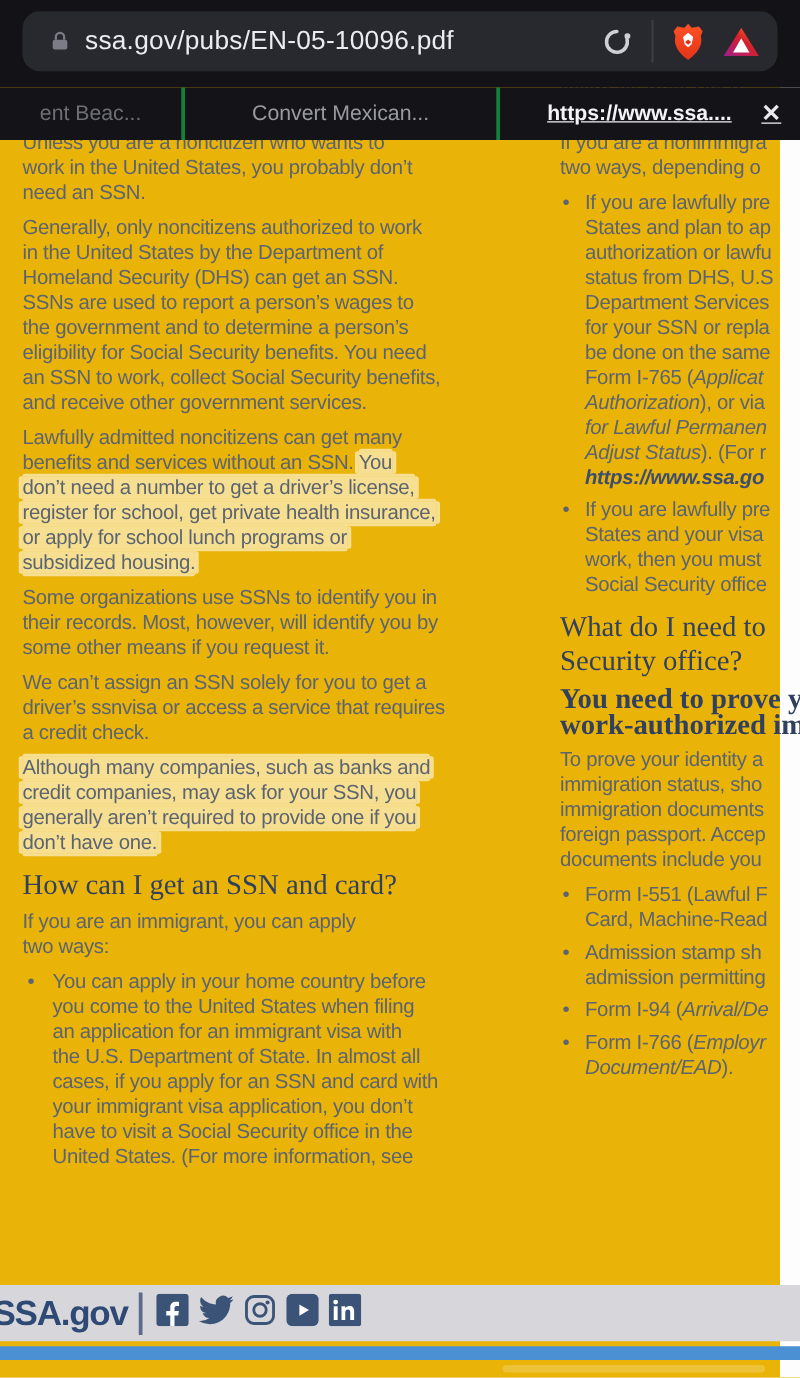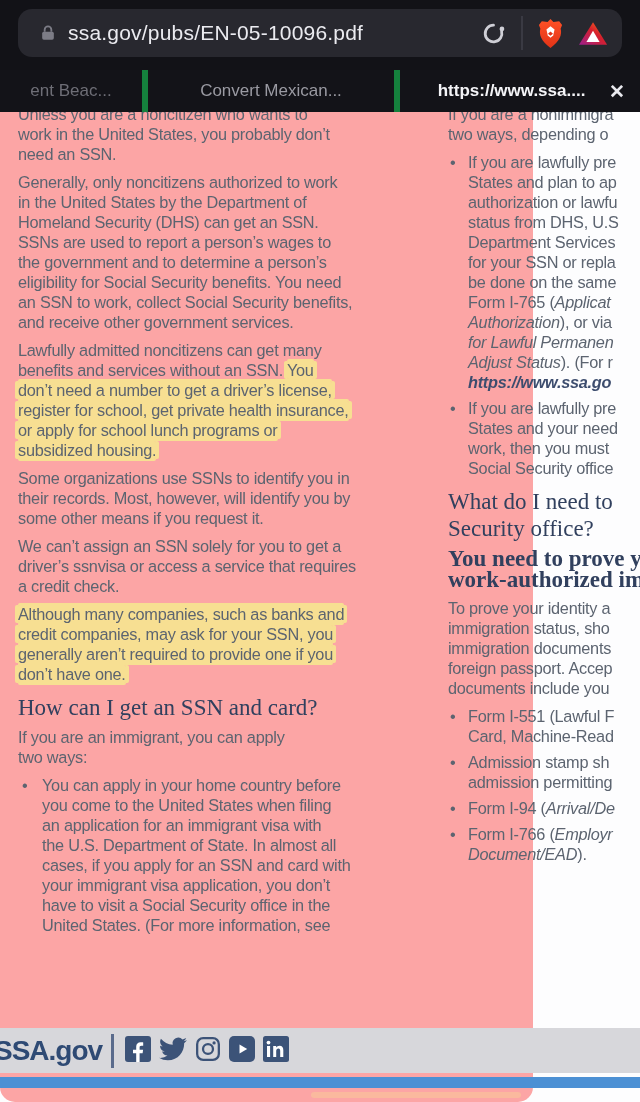--- a/index.html
+++ b/index.html
@@ -12,28 +12,28 @@
   .urlpill{
     position:absolute;left:18px;top:9px;width:604px;height:48px;background:#28282f;
     border-radius:14px;display:flex;align-items:center;box-sizing:border-box;padding:0 14px;
   }
   .lock{display:flex;align-items:center;margin:0 10px 0 6px;}
   .urltext{color:#ebebf0;font-size:21px;letter-spacing:.2px;flex:0 1 auto;white-space:nowrap;}
   .pill-right{margin-left:auto;display:flex;align-items:center;gap:14px;}
   .pill-div{width:2px;height:34px;background:#3a3a43;}
   .tabbar{position:absolute;top:70px;left:0;width:640px;height:42px;background:#131318;z-index:40;display:flex;}
   .tab{box-sizing:border-box;height:42px;display:flex;align-items:center;justify-content:center;
-       font-size:17px;color:#9a9aa2;border-right:6px solid #15803d;overflow:hidden;white-space:nowrap;}
+       font-size:17px;color:#9a9aa2;border-right:3px solid #15803d;overflow:hidden;white-space:nowrap;}
   .tab1{width:148px;color:#6e6e76;}
   .tab2{width:252px;}
-  .tab3{width:239px;border-right:none;color:#f4f4f7;font-weight:bold;justify-content:space-between;padding:0 14px 0 22px;}
+  .tab3{width:239px;border-right:none;color:#f4f4f7;font-weight:bold;justify-content:space-between;padding:0 14px 0 22px;text-decoration:underline;}
   .tab3 .tlabel{flex:1;text-align:center;}
   .closex{color:#e9e9ee;font-weight:bold;font-size:19px;margin-left:8px;}
   
-  .page{position:absolute;top:0;left:0;width:533px;height:1102px;background:#fca5a5;z-index:10;border-radius:15px;}
+  .page{position:absolute;top:0;left:0;width:624px;height:1102px;background:#eab308;z-index:10;}
   .colL{position:absolute;left:18px;top:0;width:415px;padding-top:104px;color:#5c6470;
         font-size:16.3px;line-height:20px;letter-spacing:-0.25px;}
   .colR{position:absolute;left:448px;top:0;width:192px;padding-top:56px;color:#5c6470;
         font-size:16.3px;line-height:20px;letter-spacing:-0.25px;overflow:hidden;}
   .line{white-space:nowrap;}
   .p{margin:0 0 8px 0;}
   .h2{font-family:"Liberation Serif",serif;font-size:23px;line-height:27px;color:#31405e;
       margin:10px 0 6px 0;letter-spacing:0;}
   .lead{font-family:"Liberation Serif",serif;font-size:23px;line-height:21px;font-weight:bold;
         color:#31405e;margin:0 0 8px 0;letter-spacing:0;}
@@ -146,21 +146,21 @@
             <div class="line"><span class="it">Authorization</span><span class="">), or via</span></div>
             <div class="line"><span class="it">for Lawful Permanen</span></div>
             <div class="line"><span class="it">Adjust Status</span><span class="">). (For r</span></div>
             <div class="line"><span class="bi">https://www.ssa.go</span></div>
           </div>
         </div>
         <div class="li">
           <span class="mark">•</span>
           <div class="libody">
             <div class="line"><span class="">If you are lawfully pre</span></div>
-            <div class="line"><span class="">States and your need</span></div>
+            <div class="line"><span class="">States and your visa</span></div>
             <div class="line"><span class="">work, then you must</span></div>
             <div class="line"><span class="">Social Security office</span></div>
           </div>
         </div>
       </div>
       <div class="h2">
         <div class="line"><span class="">What do I need to</span></div>
         <div class="line"><span class="">Security office?</span></div>
       </div>
       <div class="lead">

